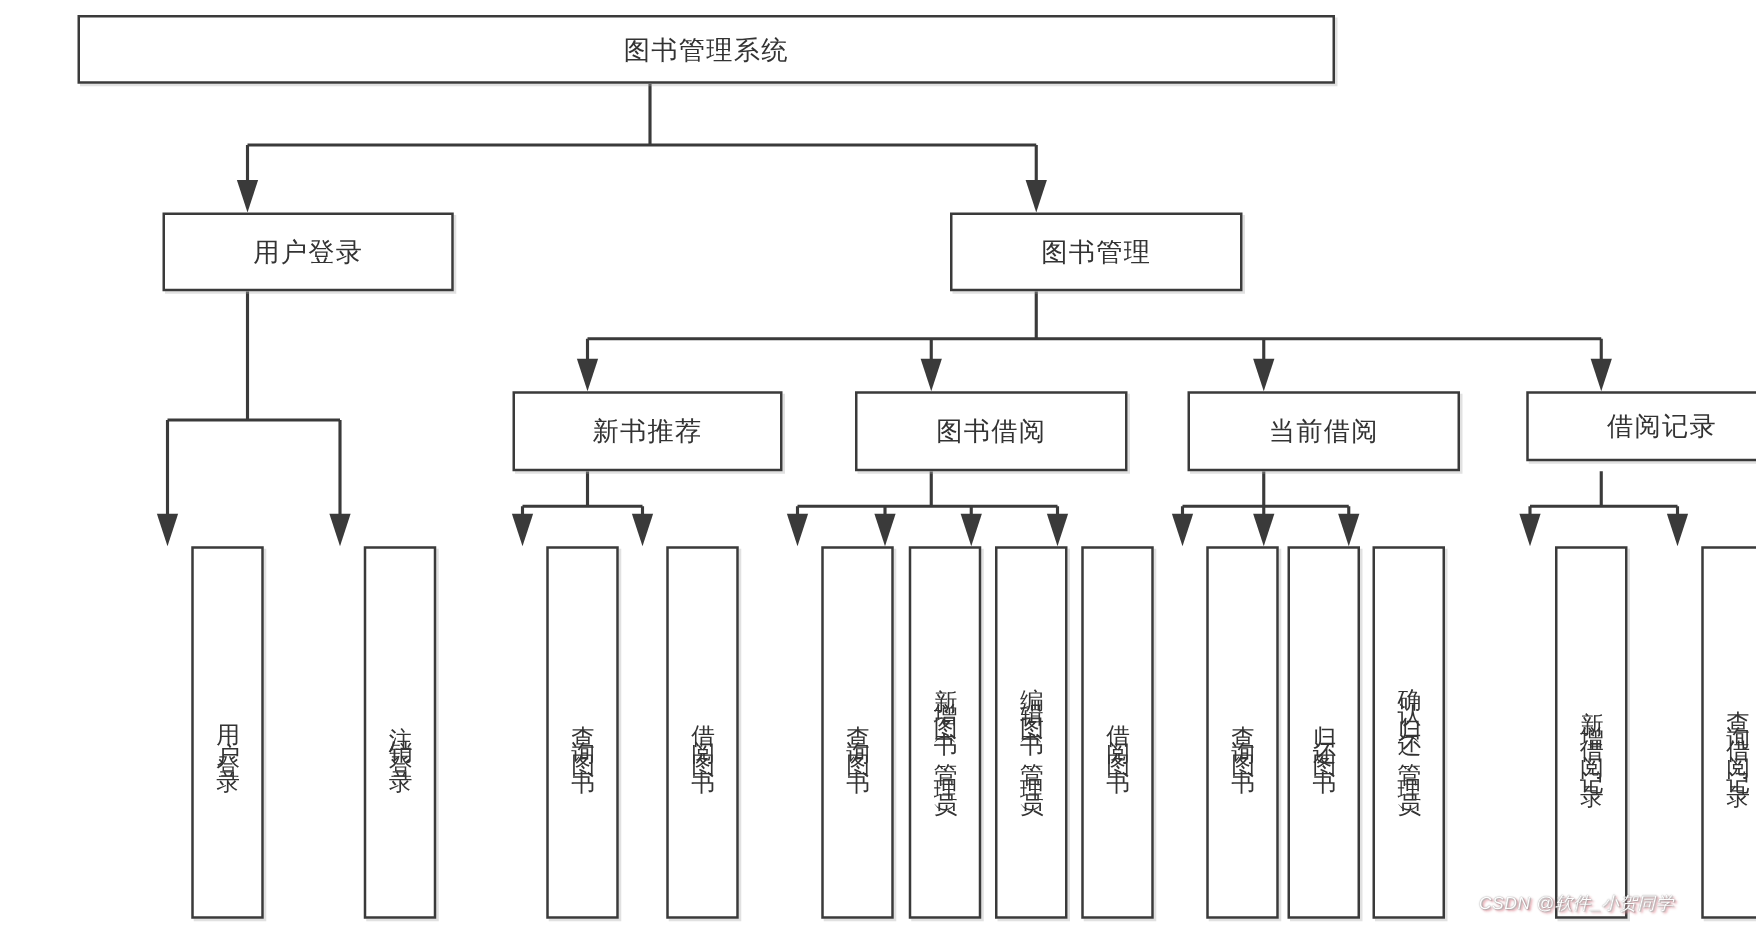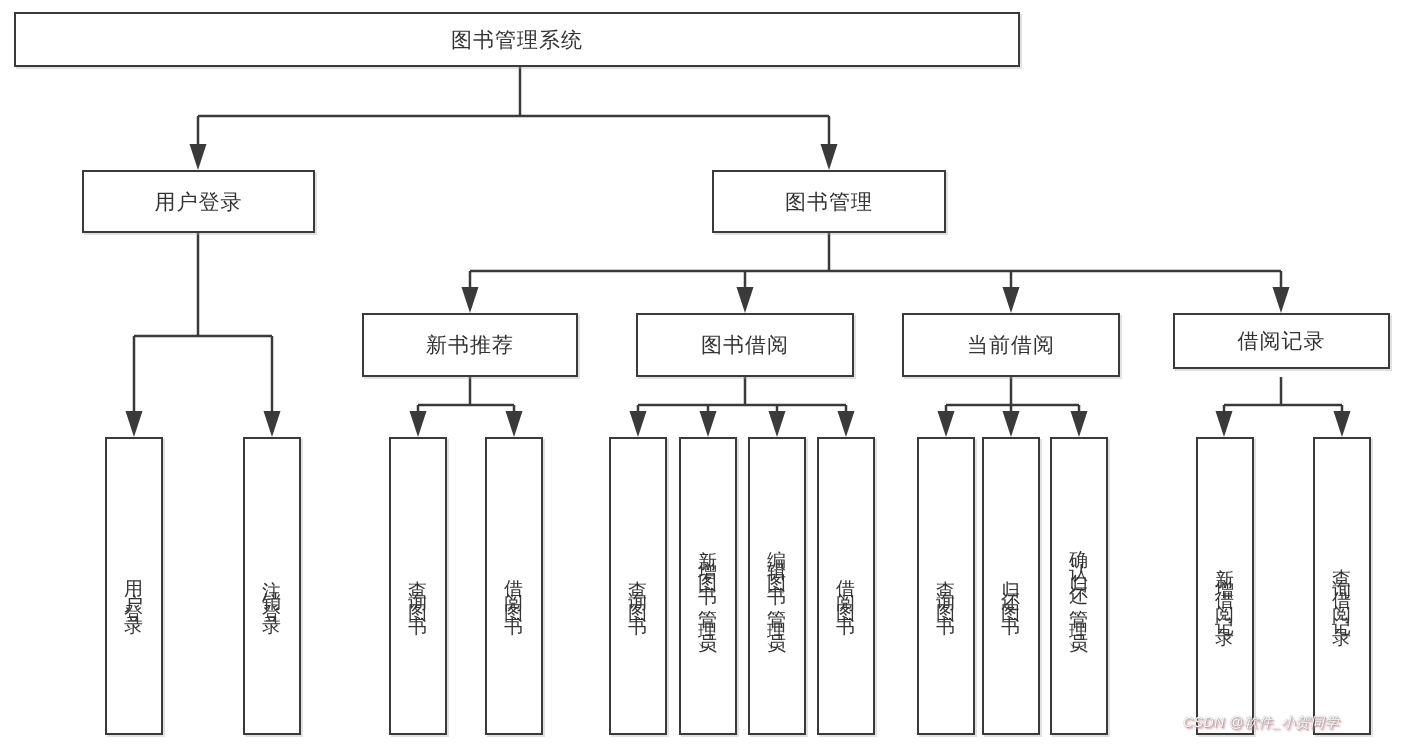--- a/index.html
+++ b/index.html
@@ -25,20 +25,21 @@
     position: absolute;
     border: 2.5px solid #3a3a3a;
     background: #ffffff;
     display: flex;
     align-items: center;
     justify-content: center;
     font-size: 21px;
     color: #333333;
     letter-spacing: 1px;
     box-shadow: 2px 2px 0 rgba(170,170,170,0.35);
+    margin-left: 48px;
   }
 
   .vbox {
     writing-mode: vertical-rl;
     text-orientation: upright;
     font-size: 19px;
     letter-spacing: 12px;
     line-height: 1;
     padding-top: 6px;
   }

